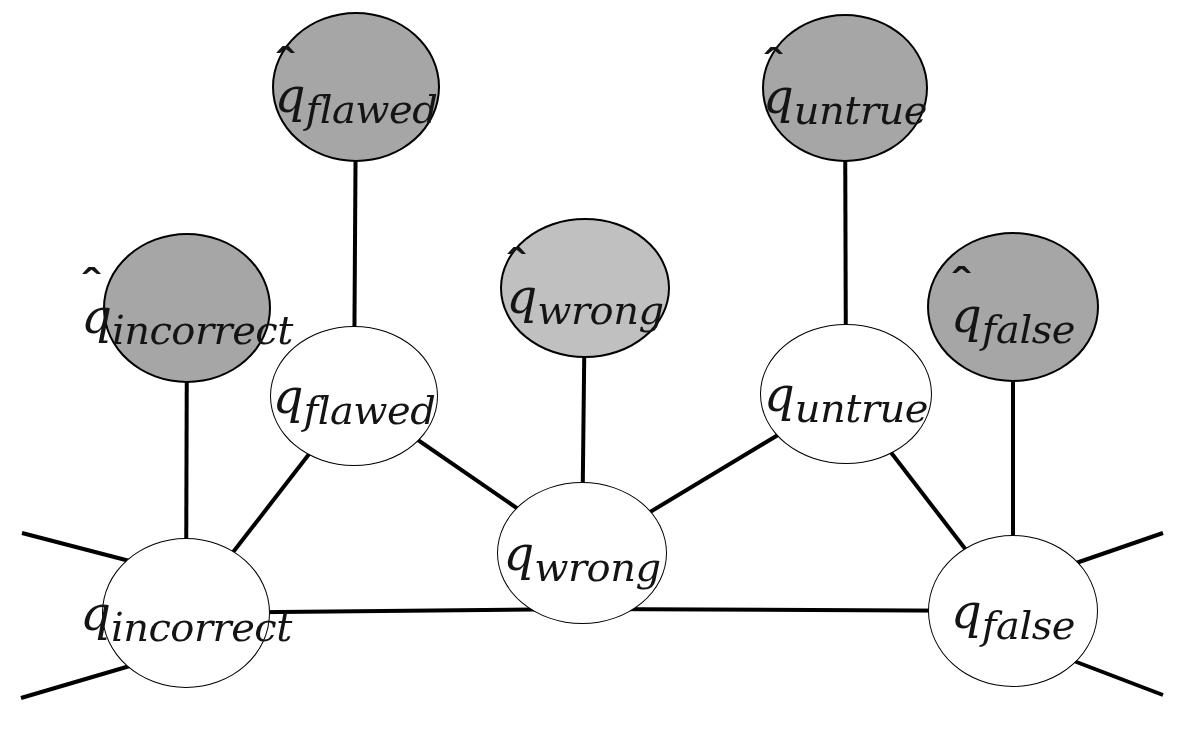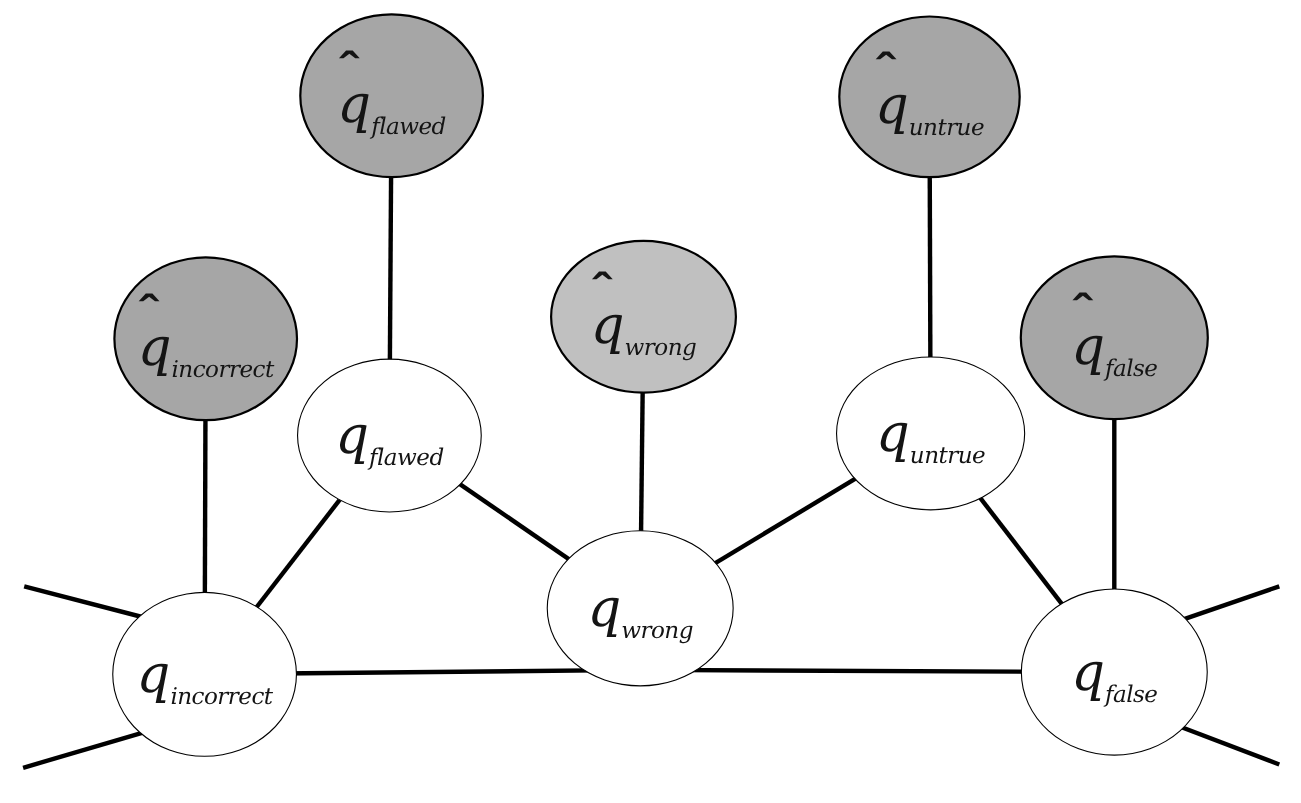--- a/index.html
+++ b/index.html
@@ -37,21 +37,21 @@
     left: 1px;
     top: -27px;
     font-size: 38px;
     font-weight: 700;
     font-style: normal;
     line-height: 1;
     transform: scaleX(1.35);
     transform-origin: center bottom;
   }
   .sub {
-    font-size: 21px;
+    font-size: 40px;
     display: inline-block;
     transform: translateY(11px);
     letter-spacing: -0.5px;
   }
 </style>
 </head>
 <body>
 
 <div class="figure">
 

